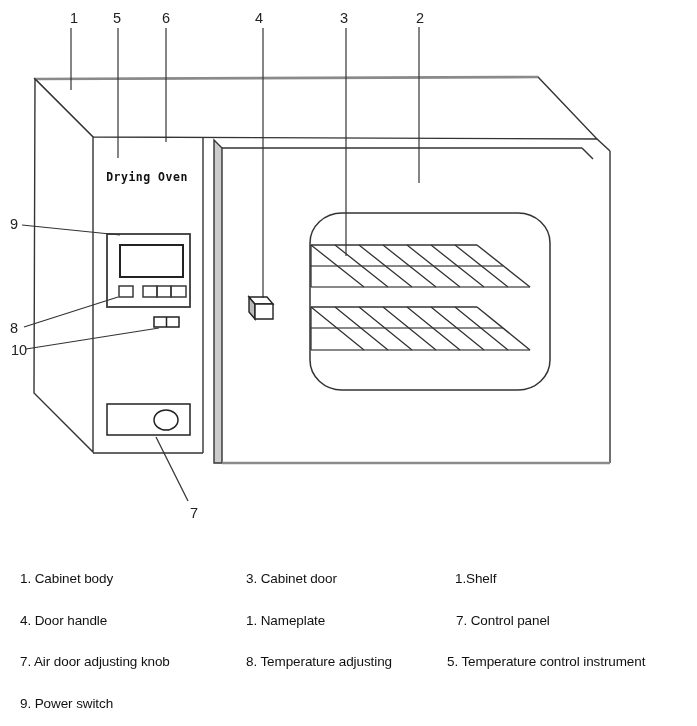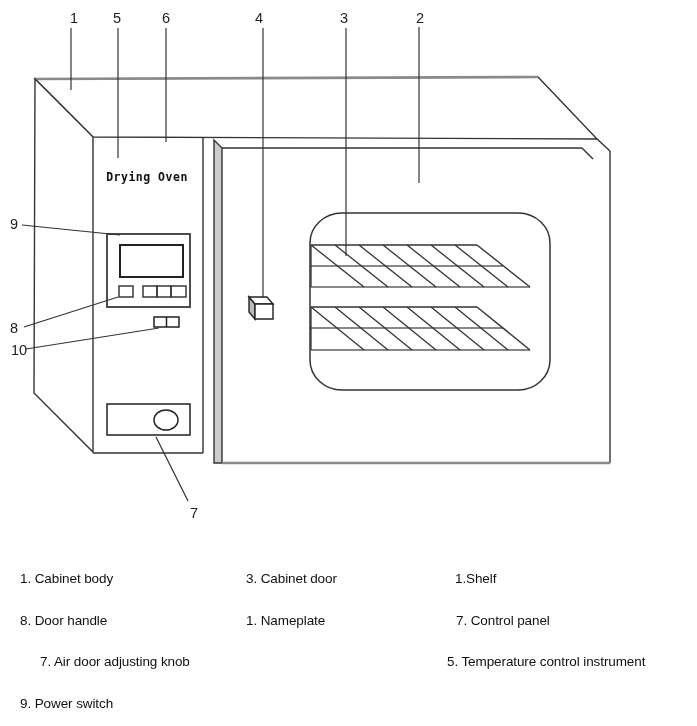--- a/index.html
+++ b/index.html
@@ -108,20 +108,21 @@
       <text class="callout-num" x="14" y="333" text-anchor="middle">8</text>
       <text class="callout-num" x="19" y="355" text-anchor="middle">10</text>
       <text class="callout-num" x="194" y="518" text-anchor="middle">7</text>
     </g>
   </svg>
 
   <div class="legend">
     <span style="left:20px;top:571px;">1. Cabinet body</span>
     <span style="left:246px;top:571px;">3. Cabinet door</span>
     <span style="left:455px;top:571px;">1.Shelf</span>
-    <span style="left:20px;top:613px;">8. Door handle</span>
+    <span style="left:20px;top:613px;">4. Door handle</span>
     <span style="left:246px;top:613px;">1. Nameplate</span>
     <span style="left:456px;top:613px;">7. Control panel</span>
-    <span style="left:20px;top:654px;margin-left:20px;">7. Air door adjusting knob</span>
+    <span style="left:20px;top:654px;">7. Air door adjusting knob</span>
+    <span style="left:246px;top:654px;">8. Temperature adjusting</span>
     <span style="left:447px;top:654px;">5. Temperature control instrument</span>
     <span style="left:20px;top:696px;">9. Power switch</span>
   </div>
 </div>
 
 </body></html>

